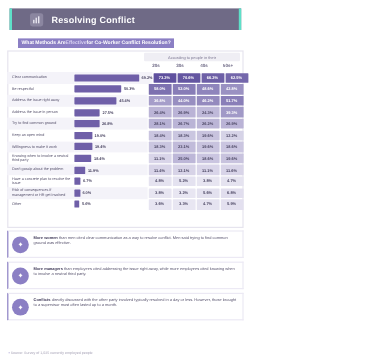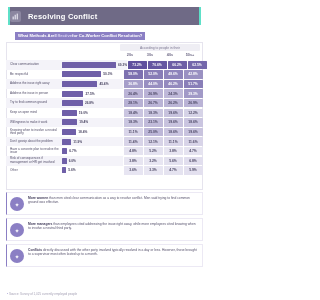--- a/index.html
+++ b/index.html
@@ -9,21 +9,21 @@
     font-family: "Liberation Sans", sans-serif;
     overflow: hidden;
   }
   .page { position: relative; width: 209px; height: 300px; background: #fff; }
 
   
   .topbar {
     position: absolute; left: 8px; top: 7px; right: 8px; height: 18px;
     background: #6f6a86;
     display: flex; align-items: center;
-    padding-left: 0;
+    padding-left: 15px;
     border-left: 2px solid #5ee0c8;
     border-right: 2px solid #5ee0c8;
   }
   .topbar-icon {
     width: 11px; height: 11px; border-radius: 2px;
     background: #8b86a0;
     display: flex; align-items: center; justify-content: center;
     color: #e8e6f0; font-size: 5px; font-weight: bold;
     flex: 0 0 auto;
   }

